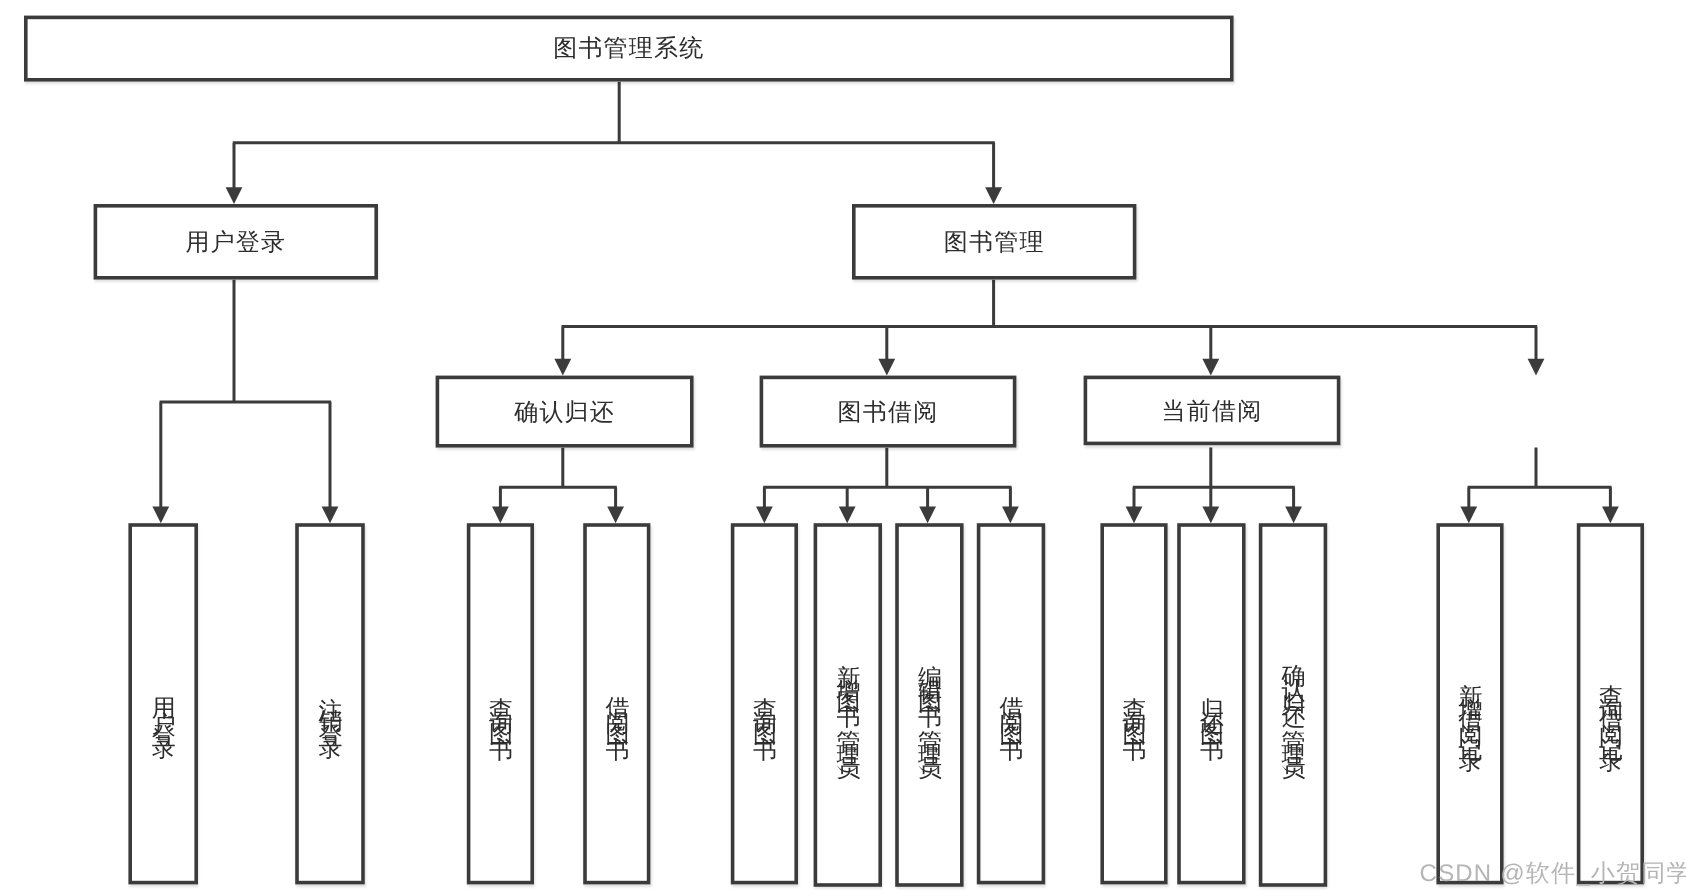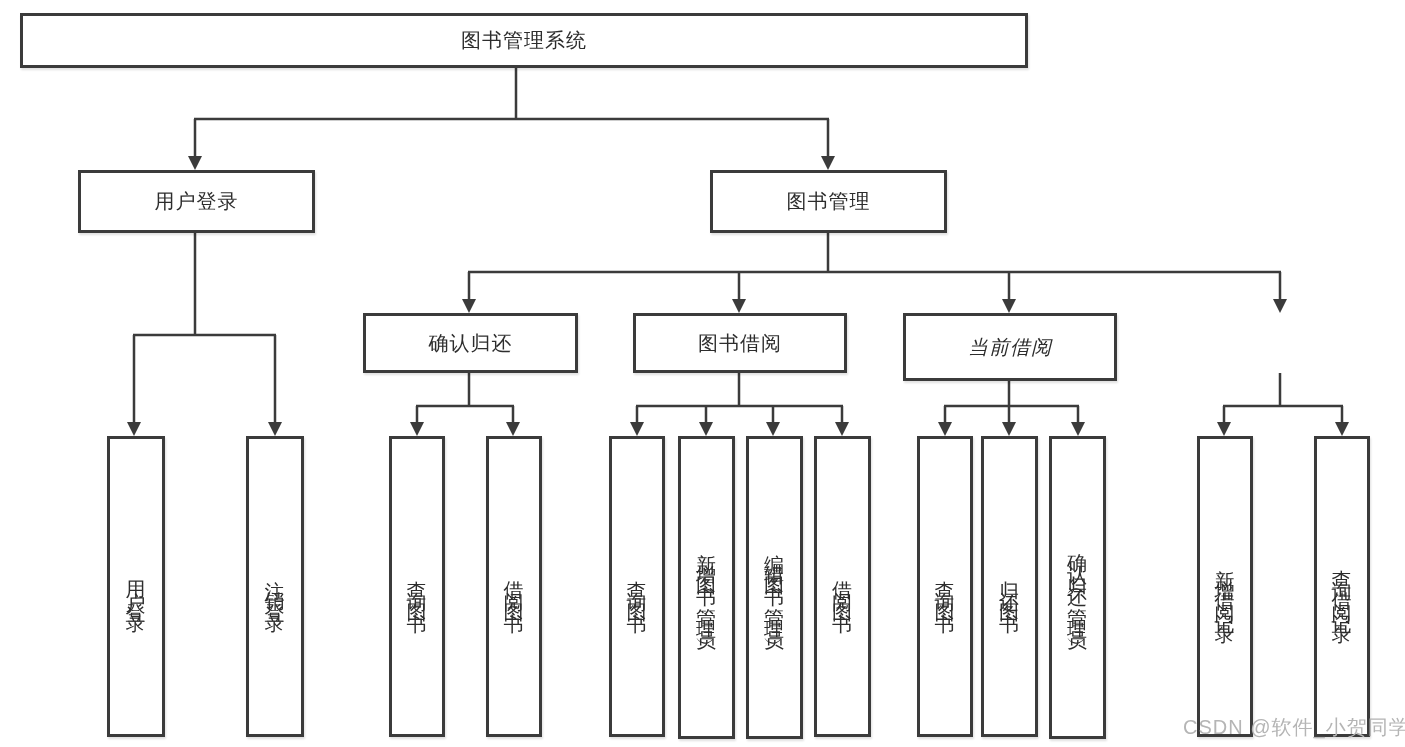--- a/index.html
+++ b/index.html
@@ -95,21 +95,21 @@
     </g>
   </svg>
 
   <div class="node hbox" style="left:20px; top:13px; width:1008px; height:55px;">图书管理系统</div>
 
   <div class="node hbox" style="left:78px; top:170px; width:237px; height:63px;">用户登录</div>
   <div class="node hbox" style="left:710px; top:170px; width:237px; height:63px;">图书管理</div>
 
   <div class="node hbox" style="left:363px; top:313px; width:215px; height:60px;">确认归还</div>
   <div class="node hbox" style="left:633px; top:313px; width:214px; height:60px;">图书借阅</div>
-  <div class="node hbox" style="left:903px; top:313px; width:214px; height:68px;font-style:italic;">当前借阅</div>
+  <div class="node hbox" style="left:903px; top:313px; width:214px; height:58px;">当前借阅</div>
 
   <div class="node vbox" style="left:107px; top:436px; width:58px; height:301px;">
     <span class="vtext">用户登录</span>
   </div>
   <div class="node vbox" style="left:246px; top:436px; width:58px; height:301px;">
     <span class="vtext">注销登录</span>
   </div>
 
   <div class="node vbox" style="left:389px; top:436px; width:56px; height:301px;">
     <span class="vtext">查询图书</span>

